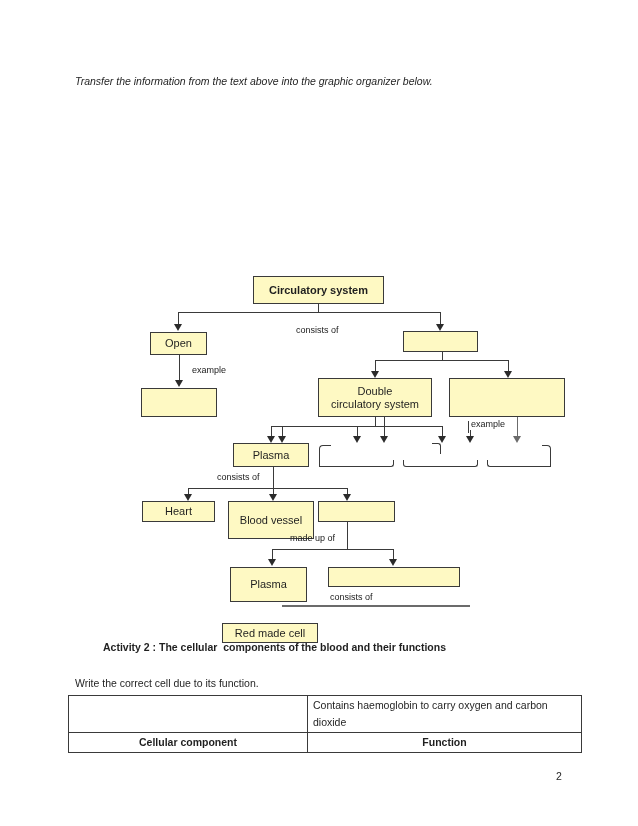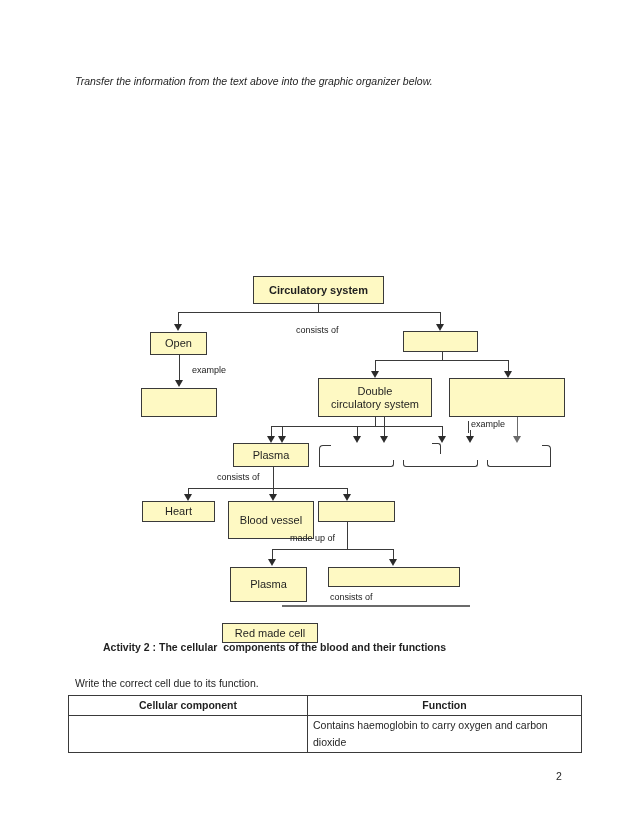--- a/index.html
+++ b/index.html
@@ -164,25 +164,25 @@
   <div class="abs txt bold prewrap" style="left:75px;top:641px;margin-left:28px;">Activity 2 : The cellular  components of the blood and their functions</div>
   <div class="abs txt" style="left:75px;top:677px;">Write the correct cell due to its function.</div>
 
   <table class="activity">
     <colgroup>
         <col style="width:239px">
         <col style="width:274px">
       </colgroup>
     <tbody>
         <tr>
+      <td class="cell-blank"></td>
+      <td>Contains haemoglobin to carry oxygen and carbon dioxide</td>
+    </tr>
+    <tr>
       <td class="hdr">Cellular component</td>
       <td class="hdr">Function</td>
-    </tr>
-    <tr>
-      <td class="cell-blank"></td>
-      <td>Contains haemoglobin to carry oxygen and carbon dioxide</td>
     </tr>
   </tbody>
     </table>
 
   <div class="abs txt" style="left:556px;top:770px;">2</div>
 
 </div>
 
 </body></html>

